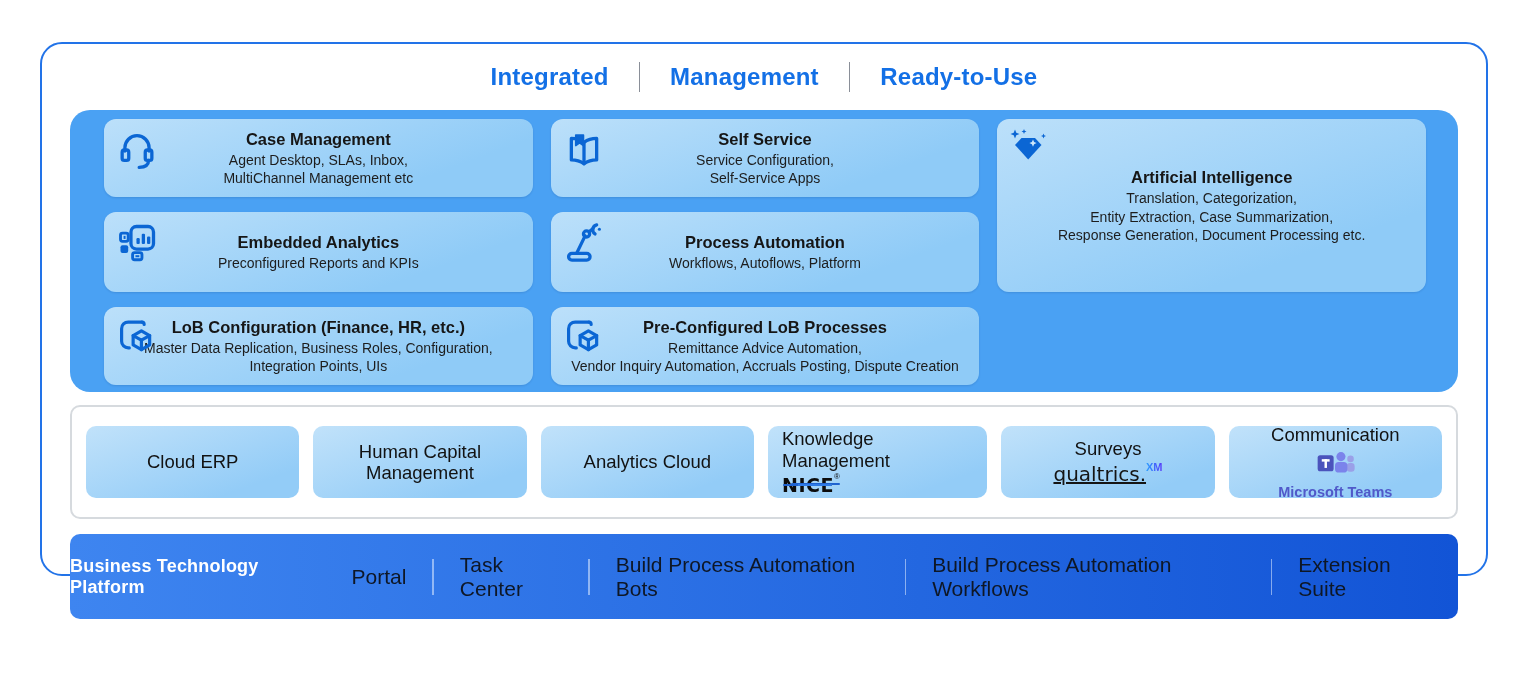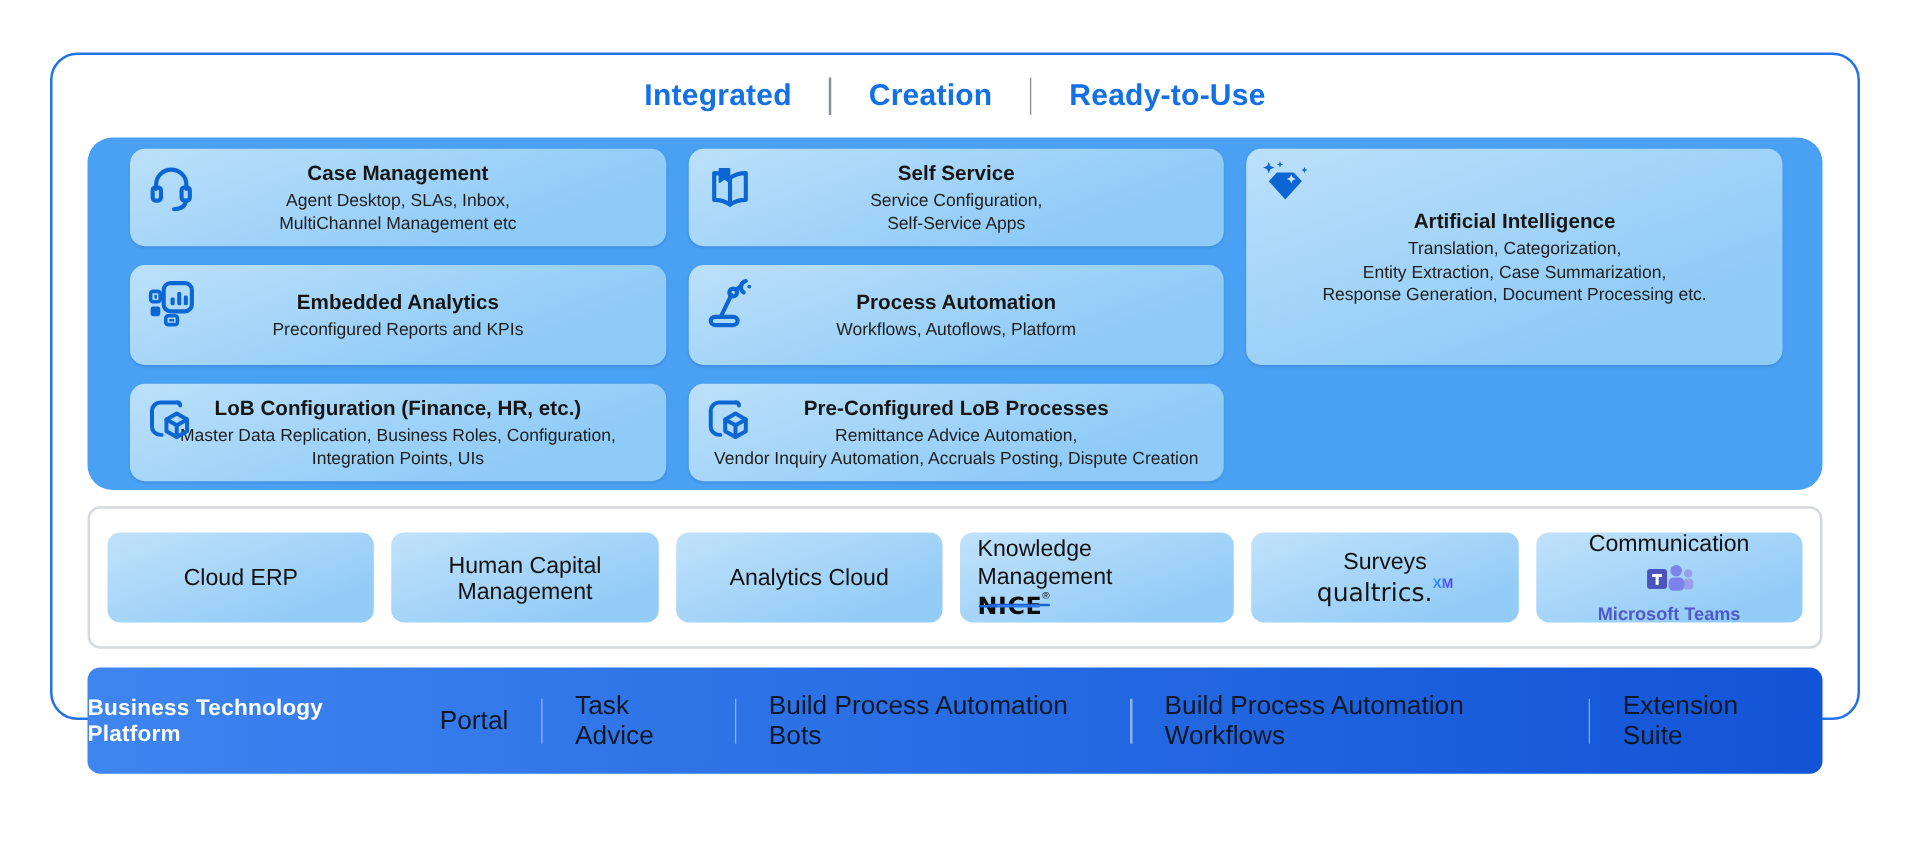--- a/index.html
+++ b/index.html
@@ -41,21 +41,21 @@
   .integ-card.align-left .integ-label { text-align:left; }
 
   .nice-logo { position:relative; display:inline-block; }
   .nice-text { font-size:19px; font-weight:900; color:#0c0c0c; letter-spacing:0.5px;
                font-family:"DejaVu Sans", sans-serif; }
   .nice-line { position:absolute; left:1px; right:8px; top:46%; height:2.4px;
                background:linear-gradient(90deg,#1e62d0 0 30%, #2e7ae6 30% 100%); border-radius:2px;
                box-shadow:8px -1px 0 0 #1e62d0; }
   .nice-reg { font-size:8px; color:#0c0c0c; vertical-align:top; position:relative; top:-2px; }
 
-  .q-text { font-size:20px; color:#151515; font-family:"DejaVu Sans", sans-serif; }
+  .q-text { font-size:20px; color:#151515; font-family:"DejaVu Sans", sans-serif;text-decoration:underline; }
   .q-sup { font-size:11px; font-weight:bold; position:relative; top:-7px; letter-spacing:0;
            background:linear-gradient(90deg,#2a9fff,#5a32fa);
            -webkit-background-clip:text; background-clip:text; color:transparent; }
 
   .teams-row { gap:7px;flex-direction:column; }
   .teams-icon svg { display:block; }
   .teams-word { font-size:14.5px; font-weight:bold; color:#5059c9; }
 
   
   .btp { margin:15px 28px 0; height:85px; border-radius:10px;
@@ -67,21 +67,21 @@
   .btp-div { width:1.5px; height:36px; background:rgba(225,236,255,0.55); }
 </style>
 </head>
 <body>
 
 <div class="frame">
 
   <div class="hdr">
     <span class="hdr-item">Integrated</span>
     <span class="hdr-div"></span>
-    <span class="hdr-item">Creation</span>
+    <span class="hdr-item">Management</span>
     <span class="hdr-div"></span>
     <span class="hdr-item">Ready-to-Use</span>
   </div>
 
   <div class="caps">
 
     <div class="cap-card">
       <span class="cap-icon">
         <svg viewBox="0 0 40 40" fill="none" stroke="currentColor" stroke-width="3" stroke-linecap="round" stroke-linejoin="round">
           <path d="M9 21 v-3 a11 11 0 0 1 22 0 v3"></path>
@@ -236,21 +236,21 @@
       </div>
     </div>
 
   </div>
 
   <div class="btp">
     <div class="btp-title">Business Technology Platform</div>
     <div class="btp-items">
       <span class="btp-item">Portal</span>
       <span class="btp-div"></span>
-      <span class="btp-item">Task Advice</span>
+      <span class="btp-item">Task Center</span>
       <span class="btp-div"></span>
       <span class="btp-item">Build Process Automation Bots</span>
       <span class="btp-div"></span>
       <span class="btp-item">Build Process Automation Workflows</span>
       <span class="btp-div"></span>
       <span class="btp-item">Extension Suite</span>
     </div>
   </div>
 
 </div>

